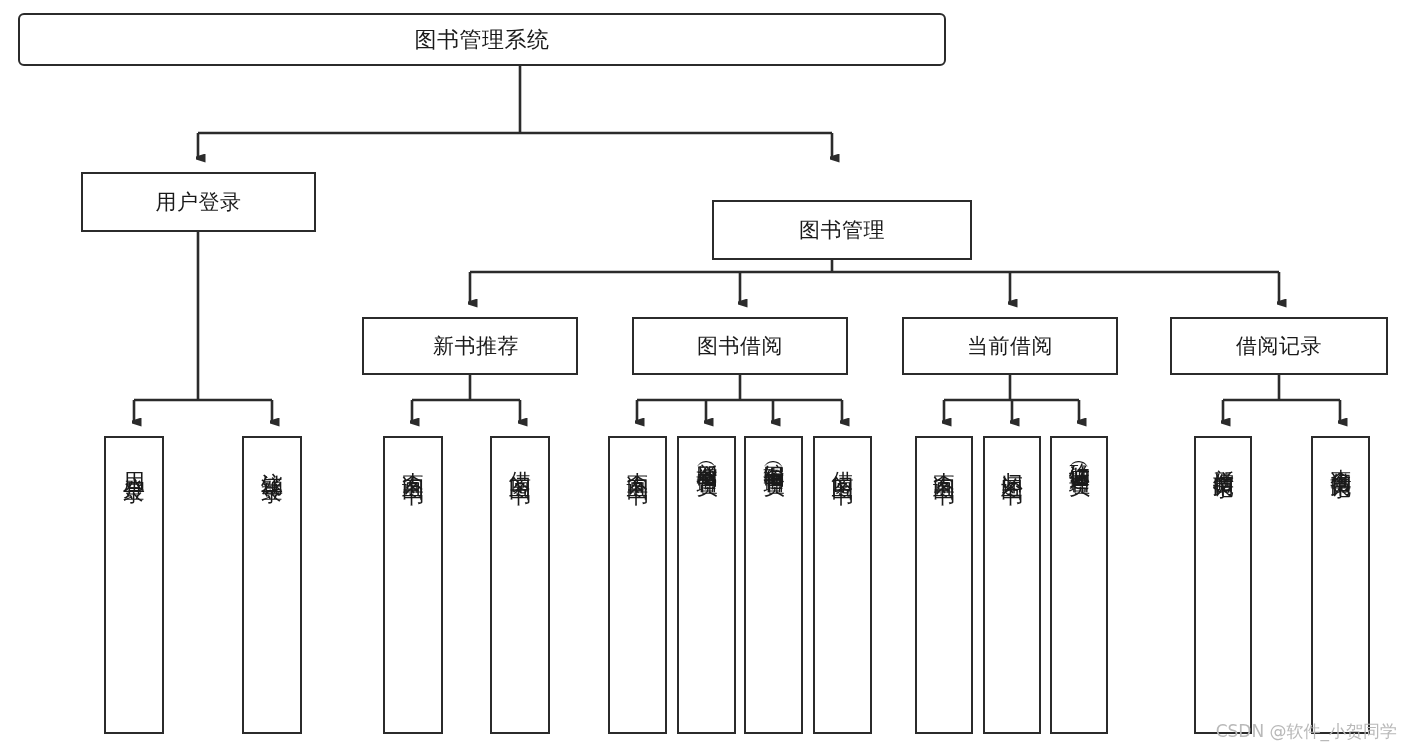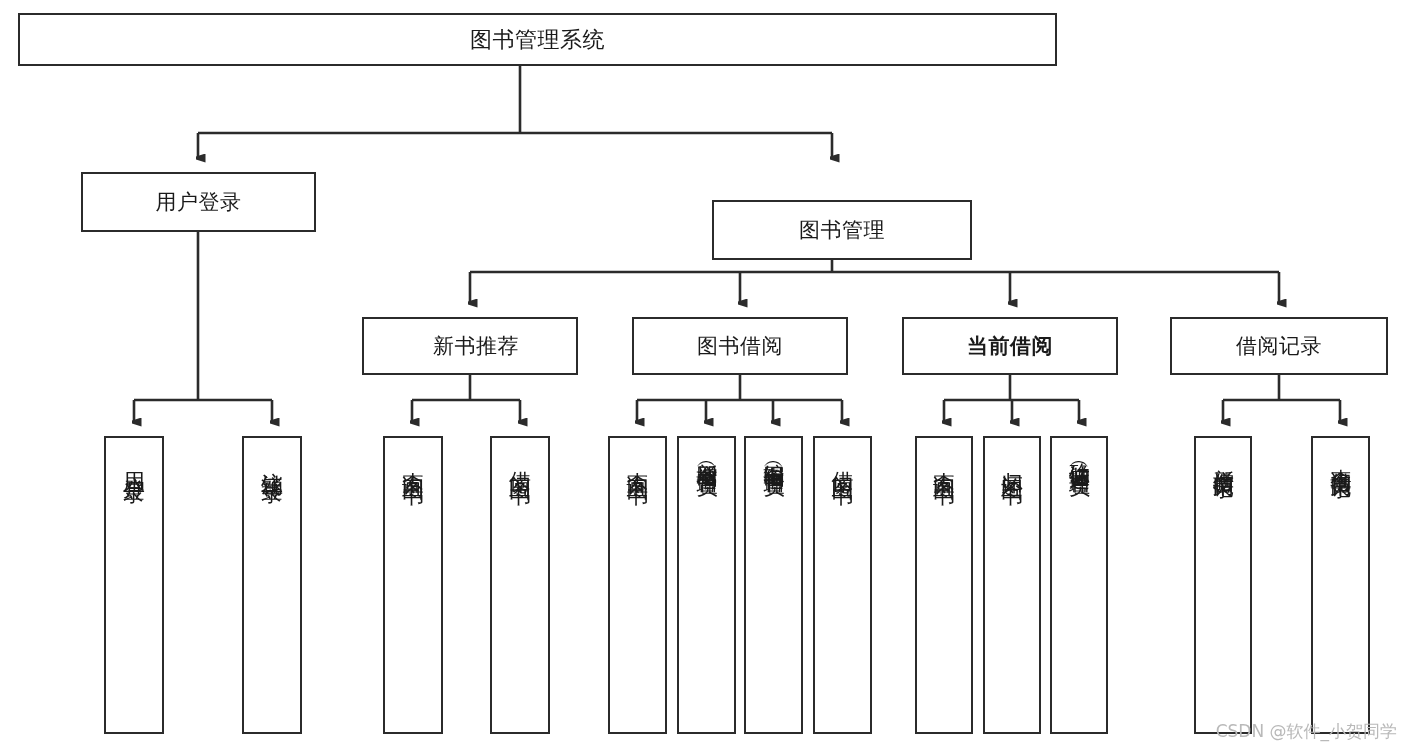--- a/index.html
+++ b/index.html
@@ -127,38 +127,38 @@
       <path d="M1012,400 L1012,422" marker-end="url(#arrow)"></path>
       <path d="M1079,400 L1079,422" marker-end="url(#arrow)"></path>
 
       <path d="M1279,375 L1279,400"></path>
       <path d="M1223,400 L1340,400"></path>
       <path d="M1223,400 L1223,422" marker-end="url(#arrow)"></path>
       <path d="M1340,400 L1340,422" marker-end="url(#arrow)"></path>
     </g>
   </svg>
 
-  <div class="node horiz root" style="left:18px; top:13px; width:1039px; height:53px;">
+  <div class="node horiz root" style="left:18px; top:13px; width:928px; height:53px;border-radius:6px;">
     <span class="node-label">图书管理系统</span>
   </div>
 
   <div class="node horiz" style="left:81px; top:172px; width:235px; height:60px;">
     <span class="node-label">用户登录</span>
   </div>
   <div class="node horiz" style="left:712px; top:172px; width:260px; height:60px;margin-top:28px;">
     <span class="node-label">图书管理</span>
   </div>
 
   <div class="node horiz" style="left:362px; top:317px; width:216px; height:58px;padding-left:12px;">
     <span class="node-label">新书推荐</span>
   </div>
   <div class="node horiz" style="left:632px; top:317px; width:216px; height:58px;">
     <span class="node-label">图书借阅</span>
   </div>
-  <div class="node horiz" style="left:902px; top:317px; width:216px; height:58px;font-weight:bold;">
+  <div class="node horiz" style="left:902px; top:317px; width:216px; height:58px;">
     <span class="node-label">当前借阅</span>
   </div>
   <div class="node horiz" style="left:1170px; top:317px; width:218px; height:58px;">
     <span class="node-label">借阅记录</span>
   </div>
 
   <div class="node vert" style="left:104px; top:436px; width:60px; height:298px;">
     <span class="node-label">用户登录</span>
   </div>
   <div class="node vert" style="left:242px; top:436px; width:60px; height:298px;">

